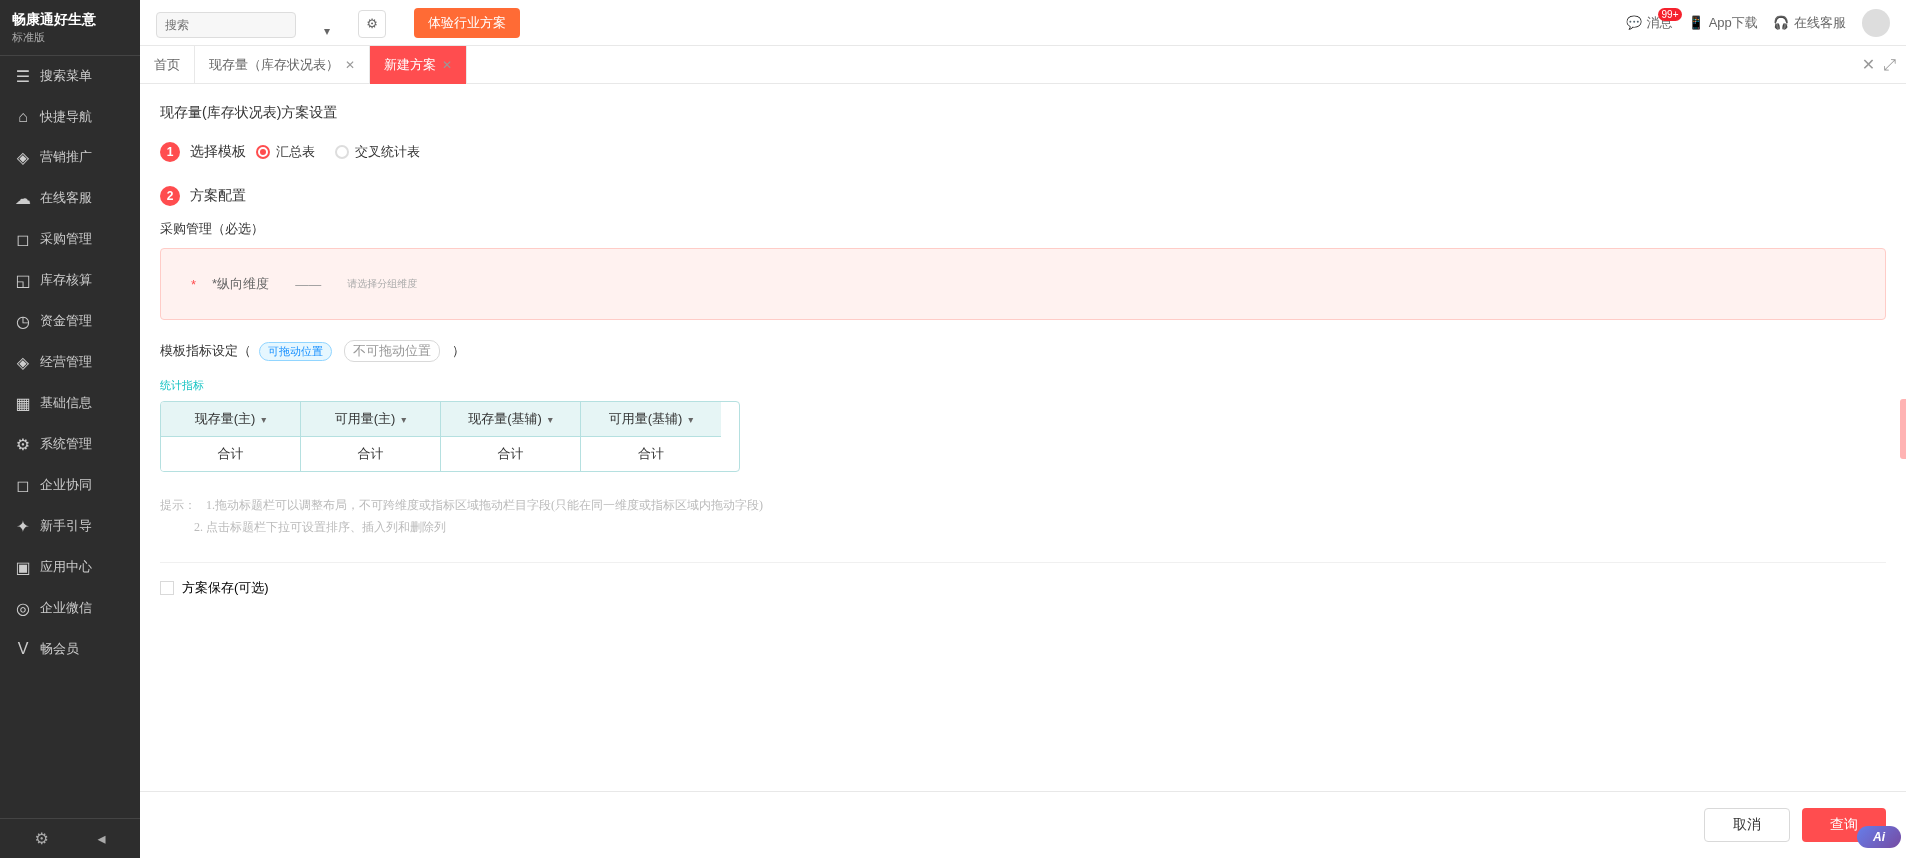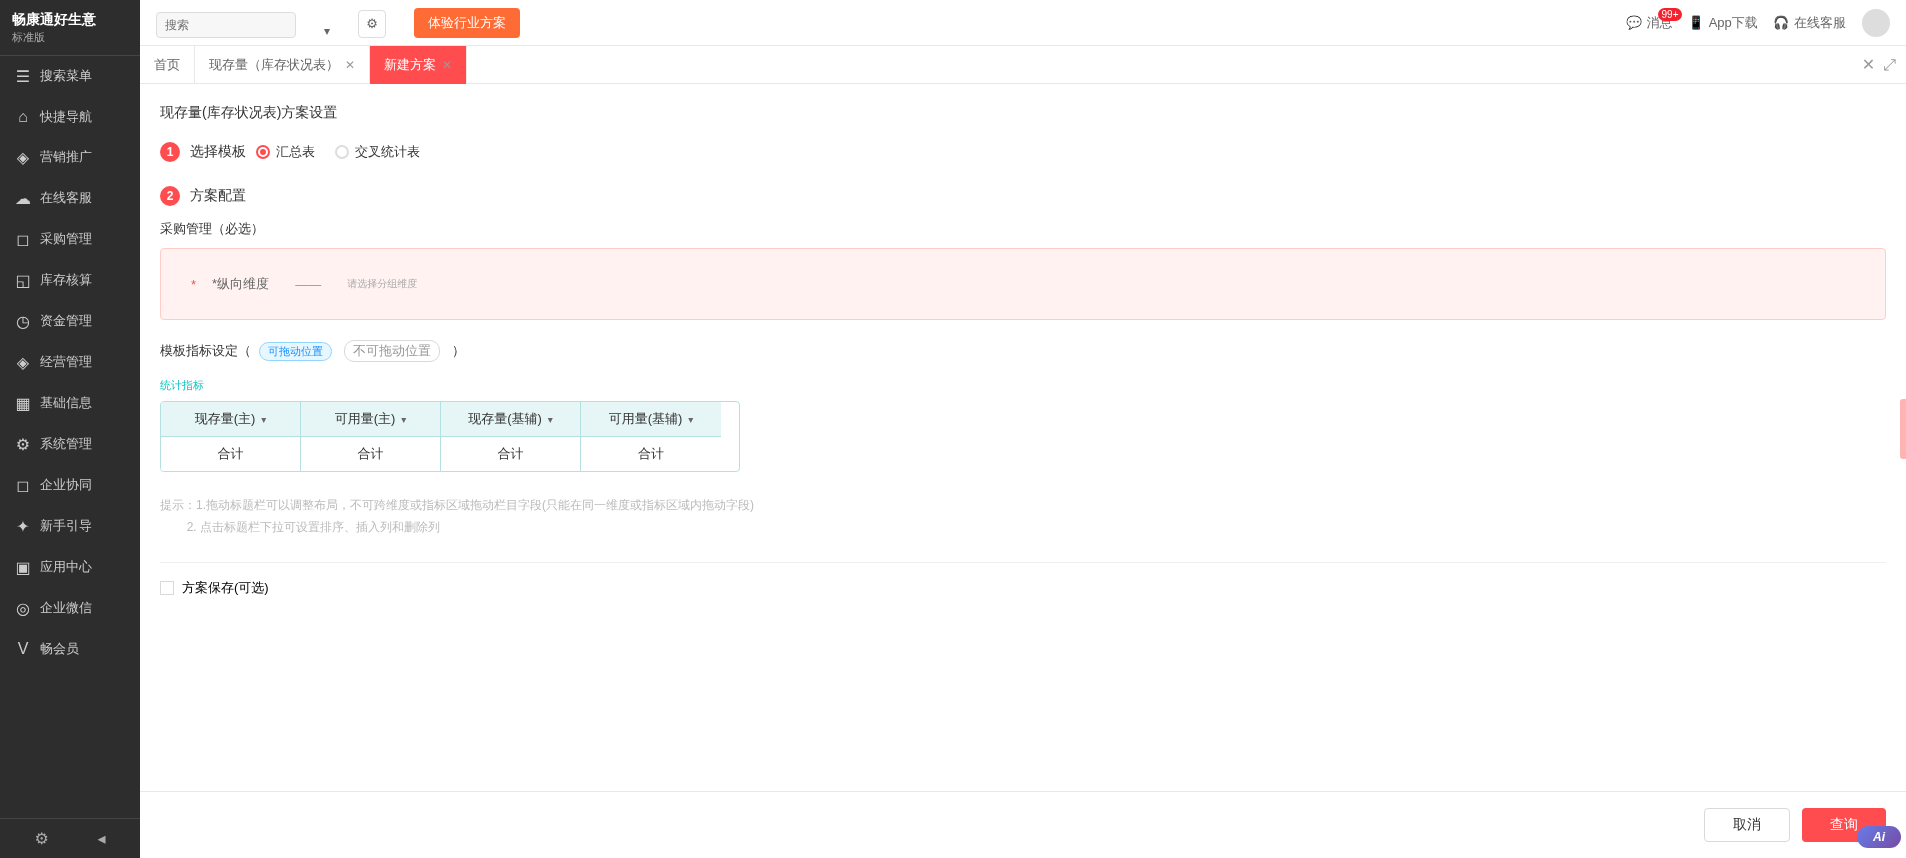--- a/index.html
+++ b/index.html
@@ -267,21 +267,21 @@
     }
     .chevron-down { font-size: 10px; color: #666; }
 
     
     .tips-section {
       margin-top: 20px;
       color: #bbb;
       font-size: 12px;
       line-height: 1.8;
     }
-    .tips-section .tip-item { display: flex; gap: 0; }
+    .tips-section .tip-item { display: flex; gap: 10px; font-family: Liberation Serif, serif; }
 
     
     .save-option {
       display: flex;
       align-items: center;
       gap: 8px;
       margin-top: 24px;
       padding-top: 16px;
       border-top: 1px solid #f0f0f0;
     }

